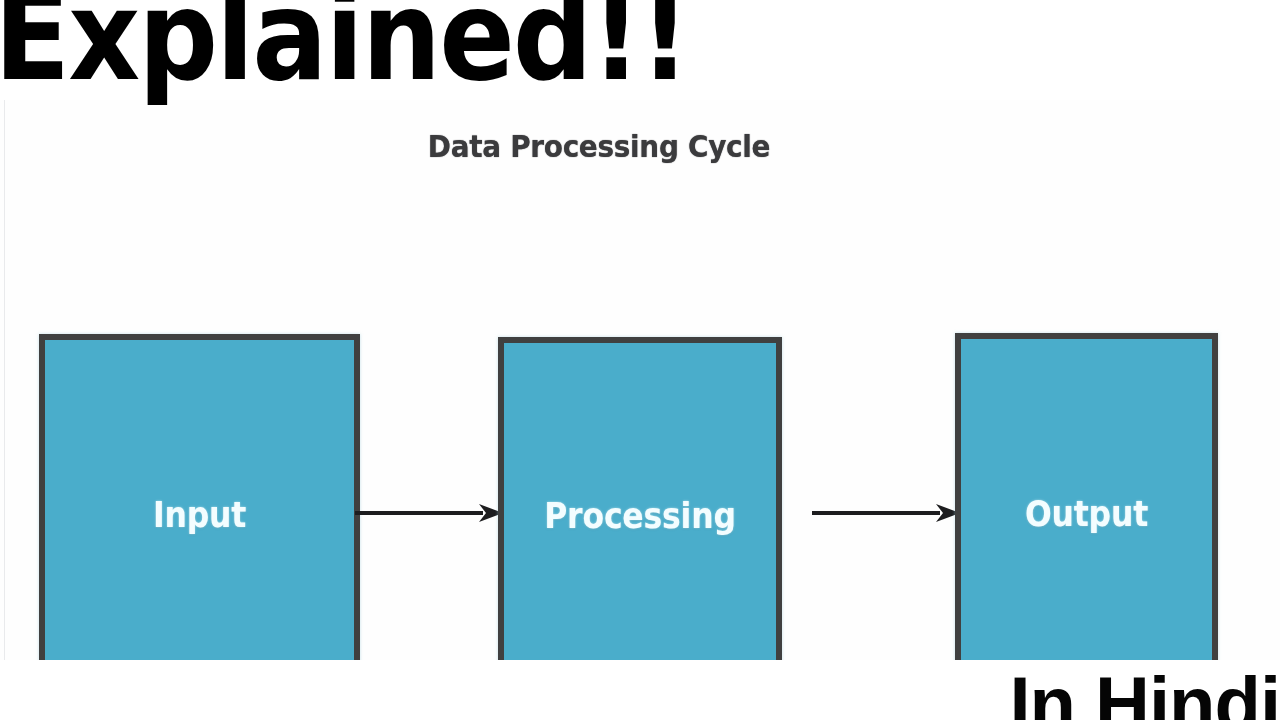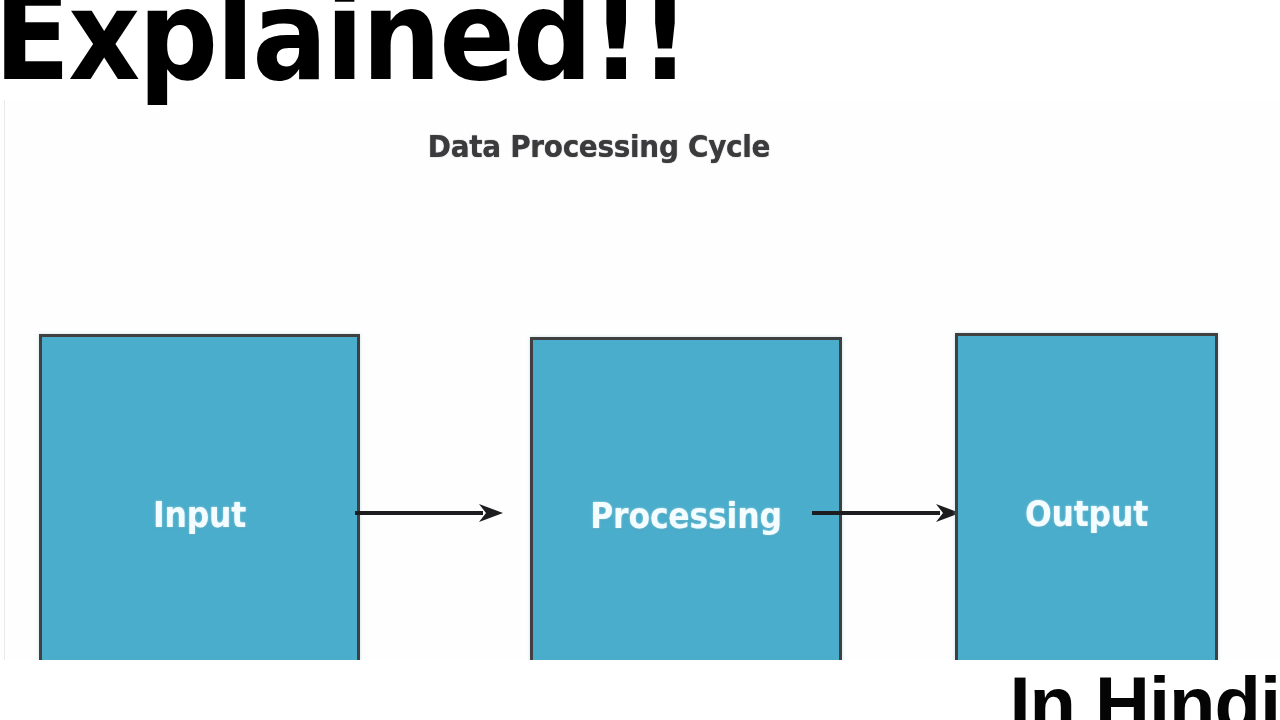--- a/index.html
+++ b/index.html
@@ -54,38 +54,38 @@
     text-shadow: 0 0 1.1px rgba(60,60,62,0.85);
     white-space: nowrap;
     margin-top: 8px;
   }
 
   
   .node {
     position: absolute;
     box-sizing: border-box;
     background: #4aadcb;
-    border: 3px solid #404040;
+    border: 6px solid #404040;
     display: flex;
     align-items: center;
     justify-content: center;
     box-shadow: 0 0 3px rgba(150,200,215,0.55);
   }
   .node-label {
     font-family: "DejaVu Sans Condensed", "Liberation Sans Narrow", "Liberation Sans", sans-serif;
     font-size: 35px;
     font-weight: 600;
     letter-spacing: -0.2px;
     color: #f3fdff;
     text-shadow: 0 0 2.2px rgba(220,250,255,0.75), 0 1px 2px rgba(40,110,135,0.35);
     white-space: nowrap;
   }
 
   #node-input      { left: 39px;  top: 234px; width: 321px; height: 362px; }
-  #node-processing { left: 498px; top: 237px; width: 312px; height: 357px; margin-left: 32px; }
+  #node-processing { left: 498px; top: 237px; width: 284px; height: 357px; }
   #node-output     { left: 955px; top: 233px; width: 263px; height: 362px; }
 
   
   .arrow {
     position: absolute;
     height: 22px;
     top: 402px;
   }
   .arrow svg { display: block; }
   #arrow-1 { left: 355px; width: 148px; }

